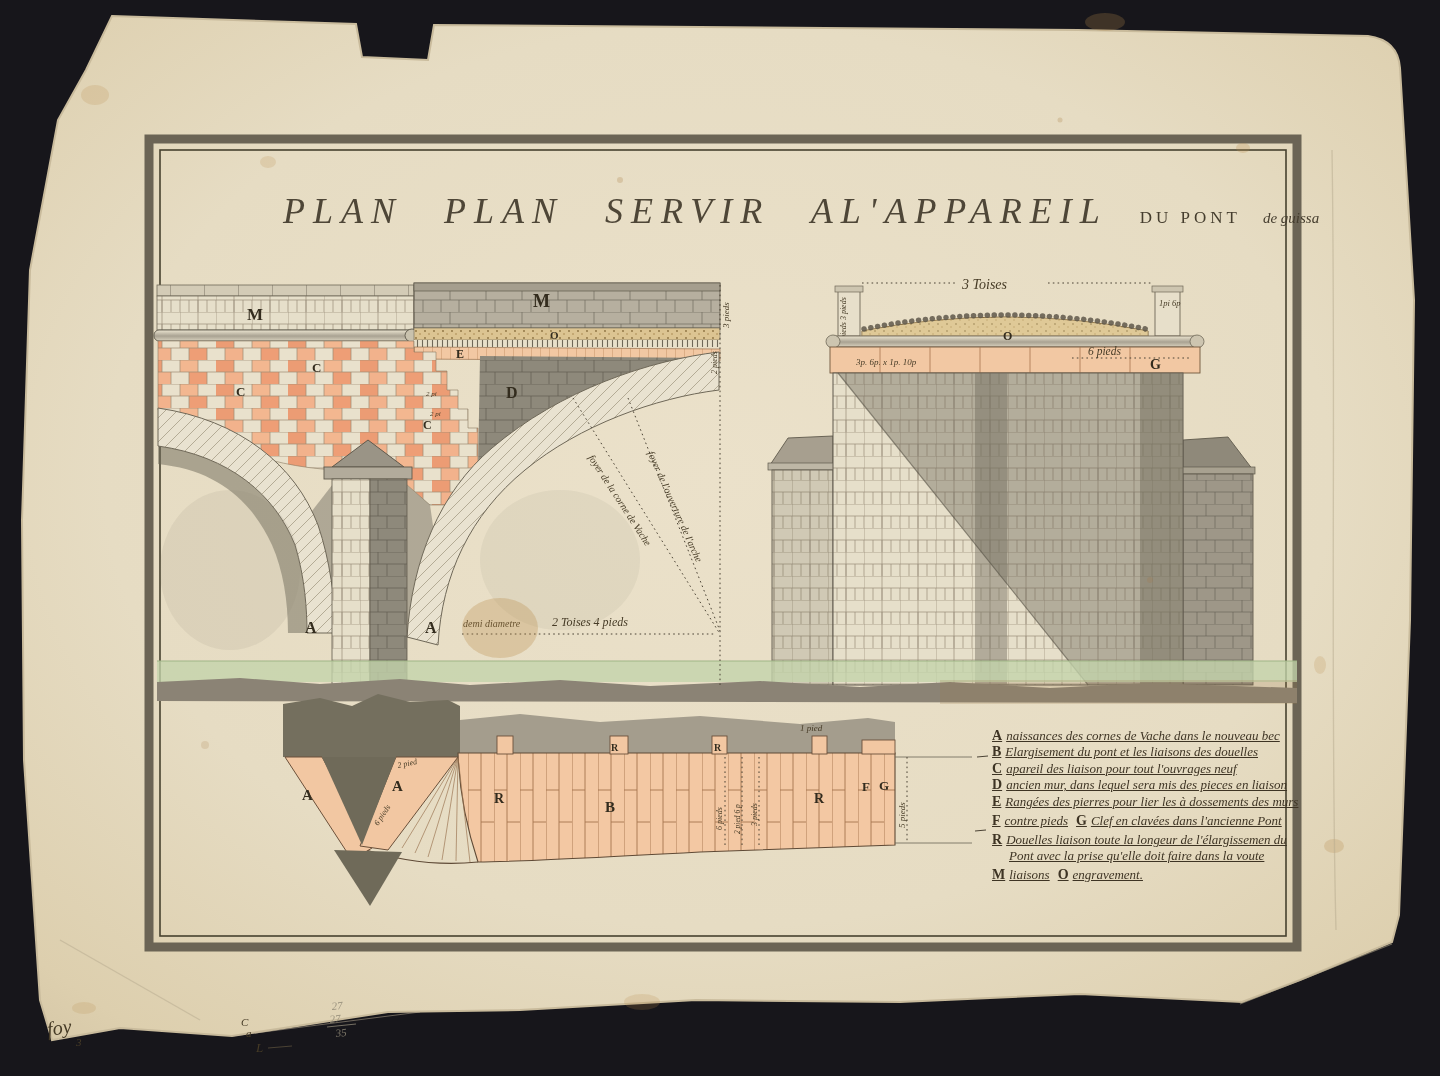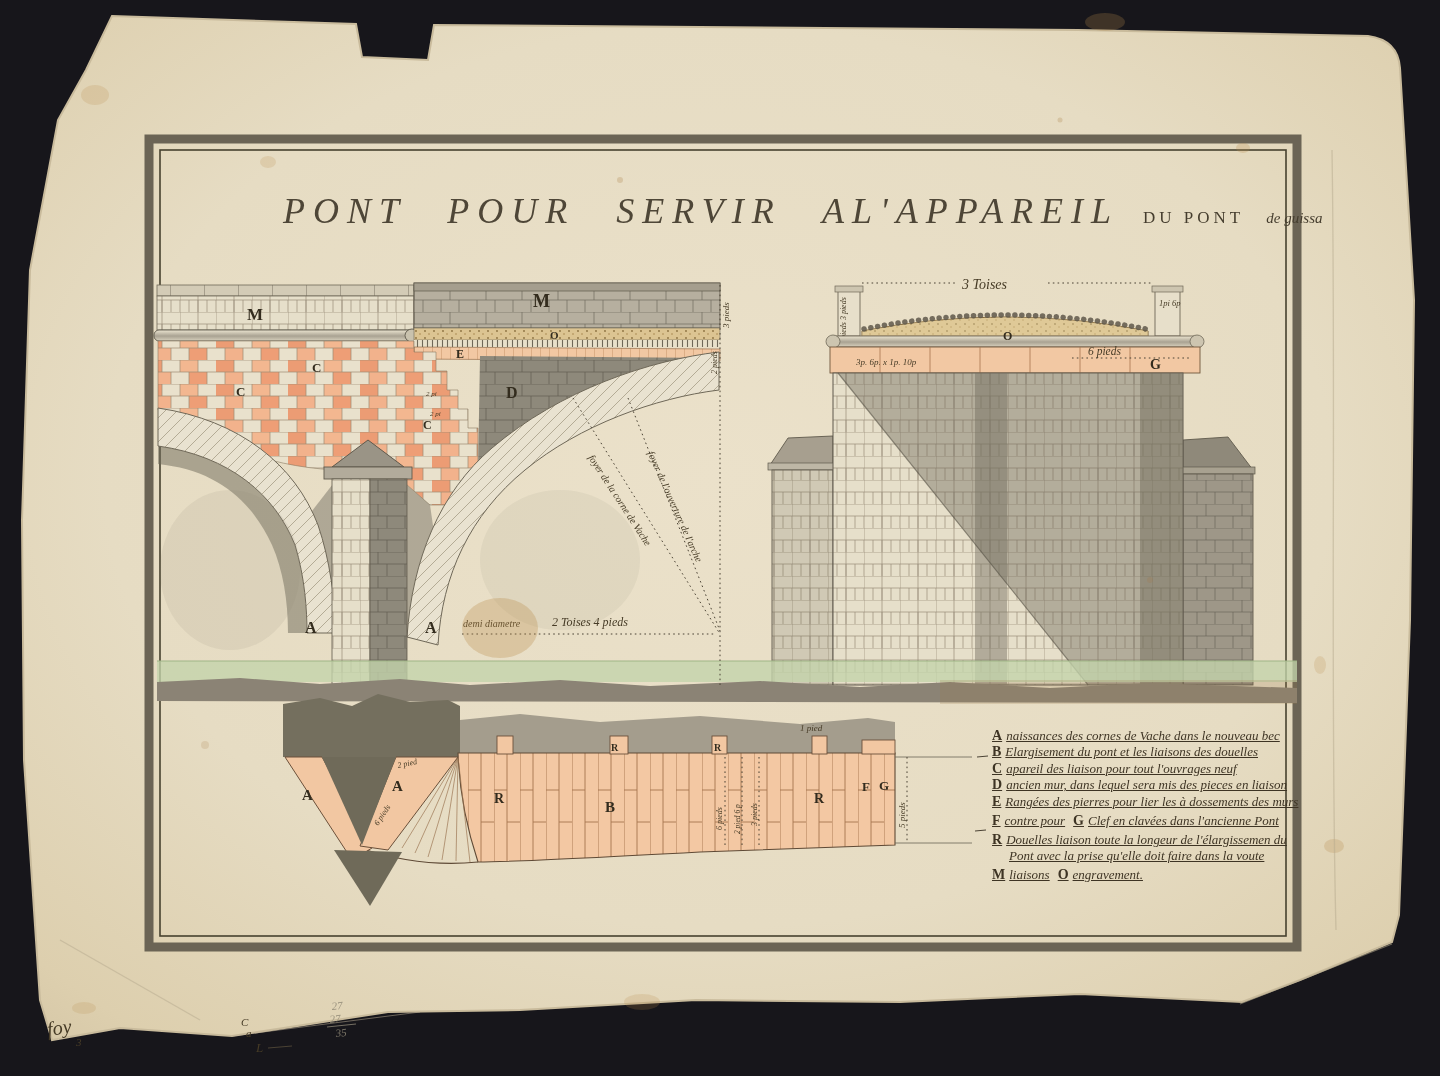--- a/index.html
+++ b/index.html
@@ -11,21 +11,21 @@
   text{font-family:"Liberation Serif",serif;}
   .L{fill:#332c1e;font-weight:600;}
   .h{font-style:italic;fill:#463b26;}
   .pencil{font-style:italic;fill:#8d8674;opacity:.85;}
   .dot{fill:none;stroke:#4a4234;stroke-width:1;stroke-dasharray:1.6 3.2;}
 
   
   #title{position:absolute;left:283px;top:190px;display:flex;align-items:baseline;
          white-space:nowrap;color:#4c4434;}
   .tmain{font-style:italic;font-size:36px;letter-spacing:8px;word-spacing:24px;color:#4e4637;}
-  .tsub{font-size:17px;letter-spacing:4px;margin-left:24px;color:#453d2e;}
+  .tsub{font-size:17px;letter-spacing:4px;margin-left:32px;color:#453d2e;}
   .tscript{font-style:italic;font-size:15px;margin-left:22px;color:#453d2e;}
 
   
   #legend{position:absolute;left:992px;top:728px;width:318px;font-size:13px;
           font-style:italic;color:#3e3424;line-height:15.4px;}
   .leg-row{padding-left:17px;text-indent:-17px;margin-bottom:1px;text-decoration:underline;}
   .leg-k{font-style:normal;font-weight:bold;font-size:14px;padding-right:4px;}
   .leg-k2{font-style:normal;font-weight:bold;font-size:14px;padding:0 4px 0 8px;}
   .mt{margin-top:4px;}
 </style>
@@ -326,21 +326,21 @@
     <text x="256" y="1052" font-size="13" class="h">L</text>
     <line x1="268" y1="1048" x2="292" y2="1046" stroke="#4a4234" stroke-width="1"></line>
     <text x="332" y="1010" font-size="11" class="pencil" transform="rotate(-6 332 1010)">27</text>
     <text x="330" y="1023" font-size="11" class="pencil" transform="rotate(-6 330 1023)">27</text>
     <line x1="327" y1="1027" x2="356" y2="1024" stroke="#8d8674" stroke-width="1" opacity="0.8"></line>
     <text x="336" y="1037" font-size="11" class="pencil" transform="rotate(-6 336 1037)">35</text>
   </g>
 </svg>
 
 <div id="title">
-  <span class="tmain">PONT POUR SERVIR AL'APPAREIL</span>
+  <span class="tmain">PLAN PLAN SERVIR AL'APPAREIL</span>
   <span class="tsub">DU PONT</span>
   <span class="tscript">de guissa</span>
 </div>
 
 <div id="legend">
   <div class="leg-row">
     <span class="leg-k">A</span><span class="leg-t">naissances des cornes de Vache dans le nouveau bec</span>
   </div>
   <div class="leg-row">
     <span class="leg-k">B</span><span class="leg-t">Elargisement du pont et les liaisons des douelles</span>
@@ -348,21 +348,21 @@
   <div class="leg-row">
     <span class="leg-k">C</span><span class="leg-t">apareil des liaison pour tout l'ouvrages neuf</span>
   </div>
   <div class="leg-row">
     <span class="leg-k">D</span><span class="leg-t">ancien mur, dans lequel sera mis des pieces en liaison</span>
   </div>
   <div class="leg-row">
     <span class="leg-k">E</span><span class="leg-t">Rangées des pierres pour lier les à dossements des murs</span>
   </div>
   <div class="leg-row mt">
-    <span class="leg-k">F</span><span class="leg-t">contre pour</span><span class="leg-k2">G</span><span class="leg-t">Clef en clavées dans l'ancienne Pont</span>
+    <span class="leg-k">F</span><span class="leg-t">contre pieds</span><span class="leg-k2">G</span><span class="leg-t">Clef en clavées dans l'ancienne Pont</span>
   </div>
   <div class="leg-row mt">
     <span class="leg-k">R</span><span class="leg-t">Douelles liaison toute la longeur de l'élargissemen du Pont avec la prise qu'elle doit faire dans la voute</span>
   </div>
   <div class="leg-row mt">
     <span class="leg-k">M</span><span class="leg-t">liaisons</span><span class="leg-k2">O</span><span class="leg-t">engravement.</span>
   </div>
 </div>
 </div>
 

